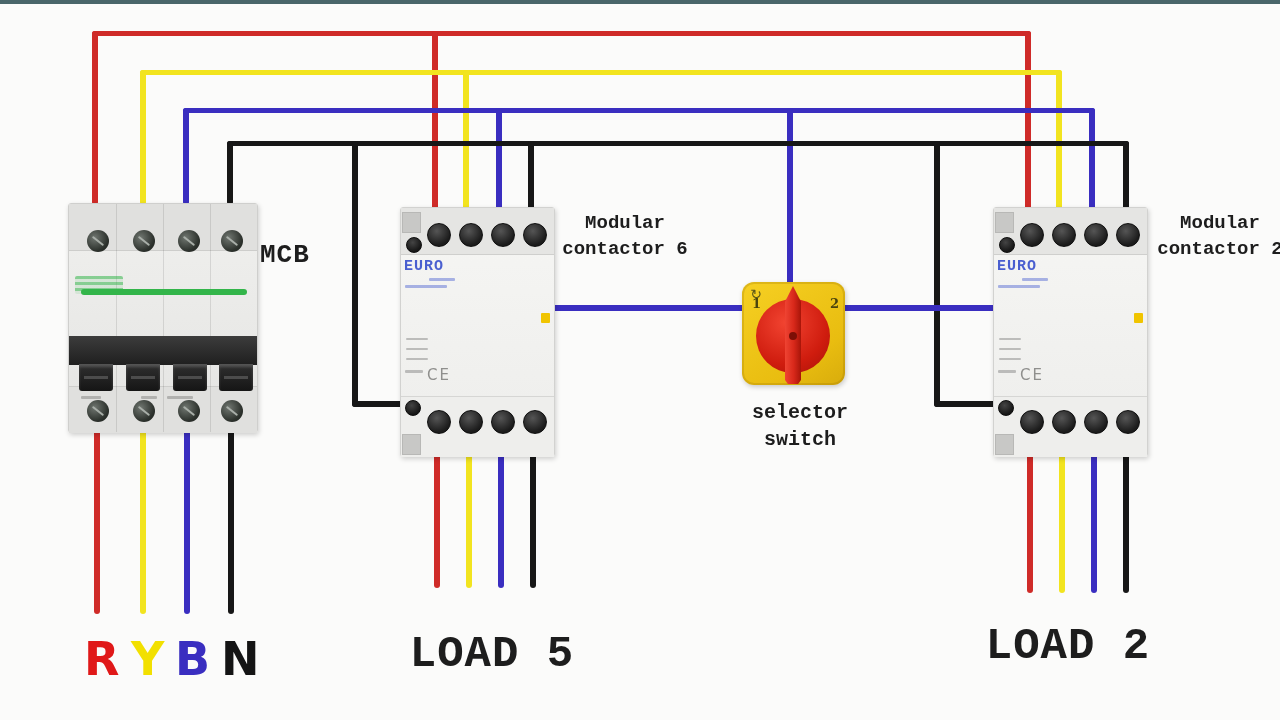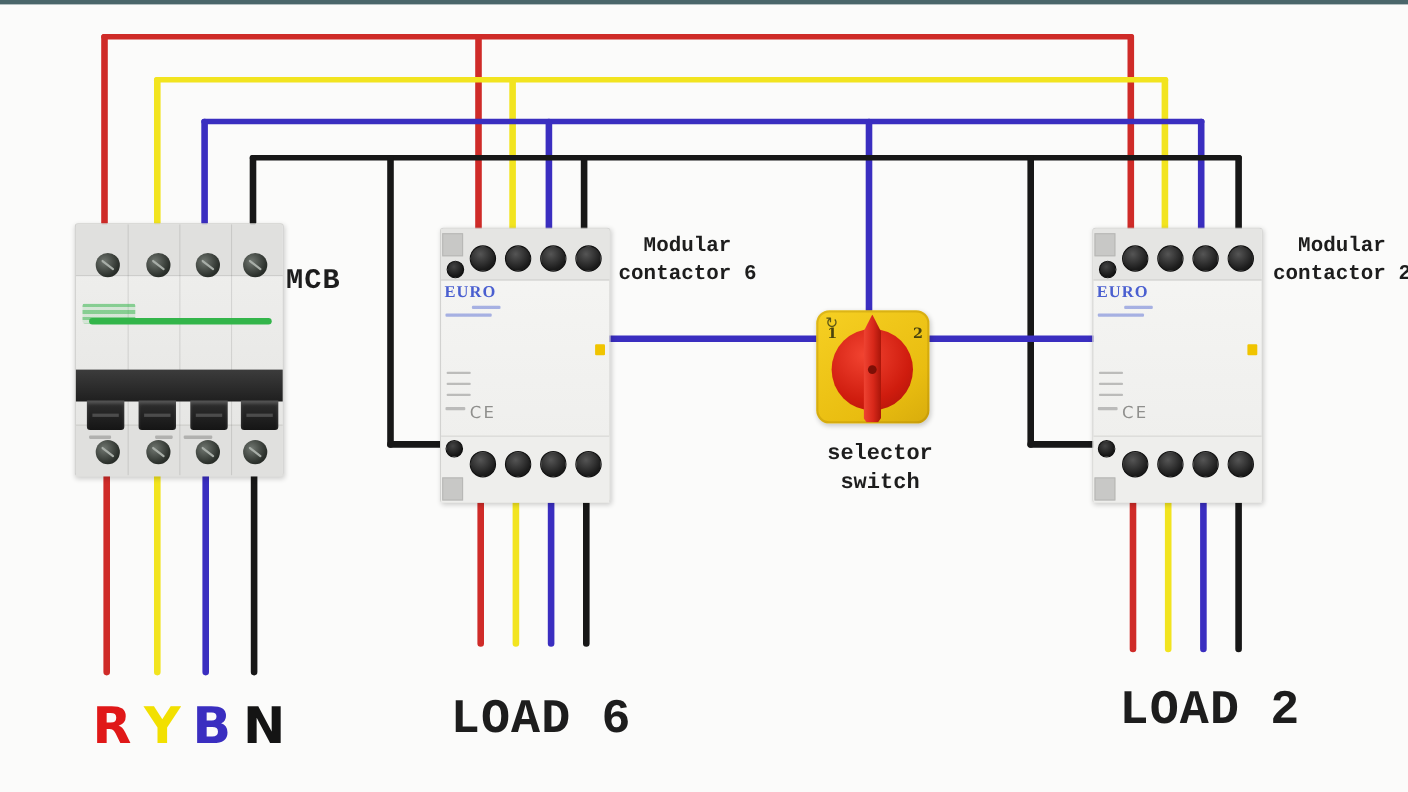--- a/index.html
+++ b/index.html
@@ -42,21 +42,21 @@
   .mcb-toggle{position:absolute;top:160px;width:34px;height:27px;border-radius:0 0 3px 3px;
     background:linear-gradient(#303030,#151515);box-shadow:inset 0 3px 3px rgba(255,255,255,.18);}
   .mcb-toggle::after{content:"";position:absolute;left:5px;top:12px;width:24px;height:3px;background:#4c4c4c;}
   
   .cont-body{width:153px;height:248px;background:linear-gradient(#f6f6f4,#ededeb);
     border:1px solid #d2d2d0;border-radius:3px;}
   .cont-strip-top{position:absolute;left:0;top:0;width:100%;height:46px;background:#e5e5e3;border-bottom:1px solid #cfcfcd;}
   .cont-strip-bot{position:absolute;left:0;top:188px;width:100%;height:60px;background:#eeeeec;border-top:1px solid #d6d6d4;}
   .din-tab{position:absolute;width:17px;height:19px;background:#c8c8c6;border:1px solid #b8b8b6;}
   .brand{position:absolute;left:3px;top:50px;color:var(--c-brand);
-    font-weight:bold;font-size:15px;letter-spacing:1px;font-family:Liberation Serif, serif;}
+    font-weight:bold;font-size:15px;letter-spacing:1px;font-family:Liberation Mono, monospace;}
   .brand-sub{position:absolute;background:rgba(74,95,208,.45);border-radius:1px;}
   .ce{position:absolute;left:26px;top:158px;color:#8f8f8d;font-size:15px;letter-spacing:2px;
     font-family:"DejaVu Sans", sans-serif;}
   .ydot{position:absolute;width:9px;height:10px;background:#f0c400;border-radius:1px;}
   
   .sel-plate{left:742px;top:282px;width:103px;height:103px;border-radius:12px;
     background:linear-gradient(145deg, #f6d023, #e9bd10 70%, #d8ac0c);
     box-shadow:inset 0 0 0 2px rgba(150,110,0,.25), 1px 2px 5px rgba(0,0,0,.2);}
   .sel-knob{position:absolute;left:14px;top:17px;width:74px;height:74px;border-radius:50%;
     background:radial-gradient(circle at 40% 32%, #f24431, #cf1c0e 62%, #a81208);}
@@ -70,21 +70,21 @@
     font-size:14px;line-height:18px;text-align:center;}
   
   .lbl{position:absolute;color:var(--c-label);font-family:Liberation Mono, monospace;font-weight:bold;}
   .lbl-mcb{left:260px;top:240px;font-size:26px;letter-spacing:1px;}
   .lbl-2line{width:150px;text-align:center;font-size:19px;line-height:26px;}
   .lbl-c1{left:550px;top:210px;}
   .lbl-c2{left:1145px;top:210px;}
   .lbl-sel{left:744px;top:399px;width:112px;text-align:center;font-size:20px;line-height:27px;}
   .lbl-load{font-size:44px;width:200px;text-align:center;letter-spacing:1px;}
   .lbl-load1{left:392px;top:629px;}
-  .lbl-load2{left:1000px;top:621px;}
+  .lbl-load2{left:968px;top:621px;}
   .phase{position:absolute;top:632px;font-size:46px;font-weight:800;
     font-family:"DejaVu Sans", sans-serif;}
 </style>
 </head>
 <body>
 
 <div>
 
   <div class="topline"></div>
 
@@ -231,16 +231,16 @@
   <div class="lbl lbl-sel">
     <div>selector</div>
     <div>switch</div>
   </div>
 
   <div class="phase" style="left: 84px; color: rgb(224, 24, 24);">R</div>
   <div class="phase" style="left: 131px; color: rgb(242, 224, 0);">Y</div>
   <div class="phase" style="left: 175px; color: rgb(58, 46, 192);">B</div>
   <div class="phase" style="left: 221px; color: rgb(20, 20, 20);">N</div>
 
-  <div class="lbl lbl-load lbl-load1">LOAD 6</div>
+  <div class="lbl lbl-load lbl-load1">LOAD 5</div>
   <div class="lbl lbl-load lbl-load2">LOAD 2</div>
 
 </div>
 
 </body></html>

